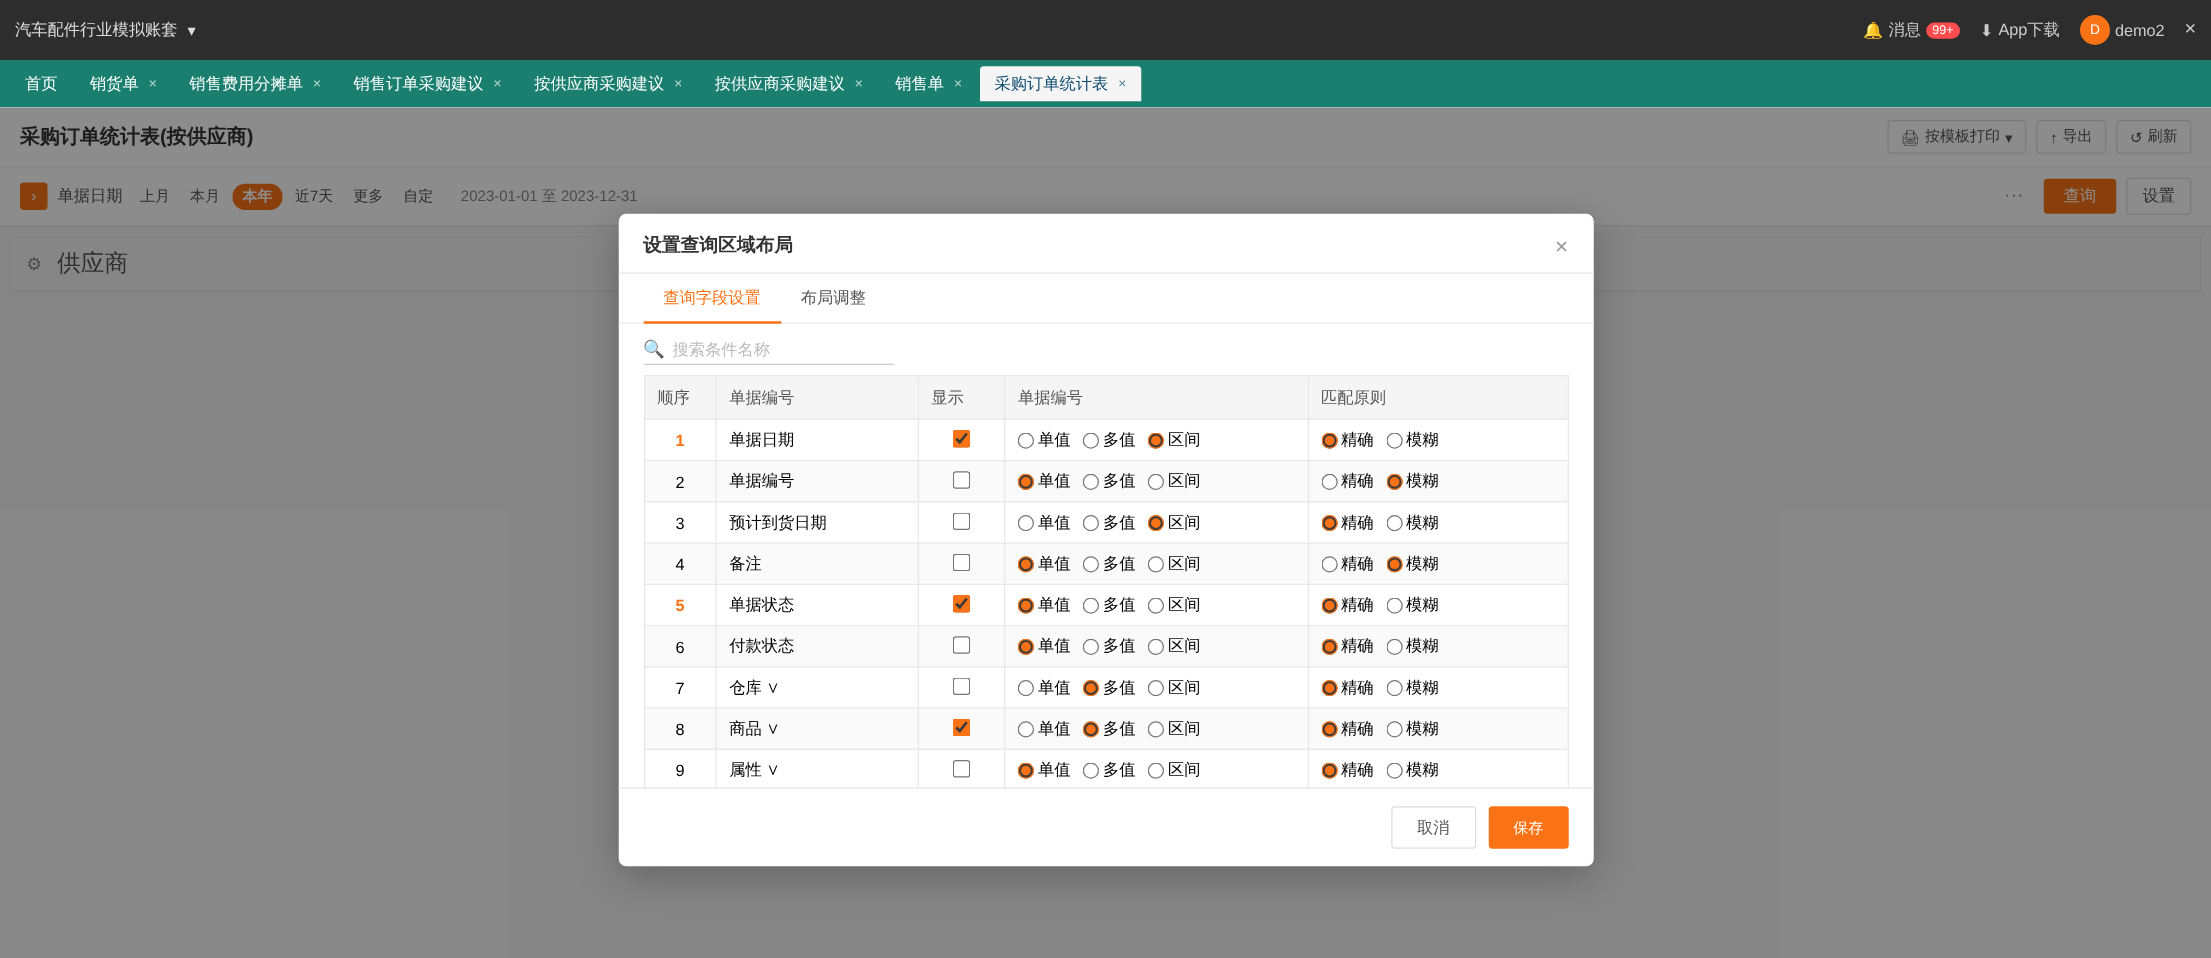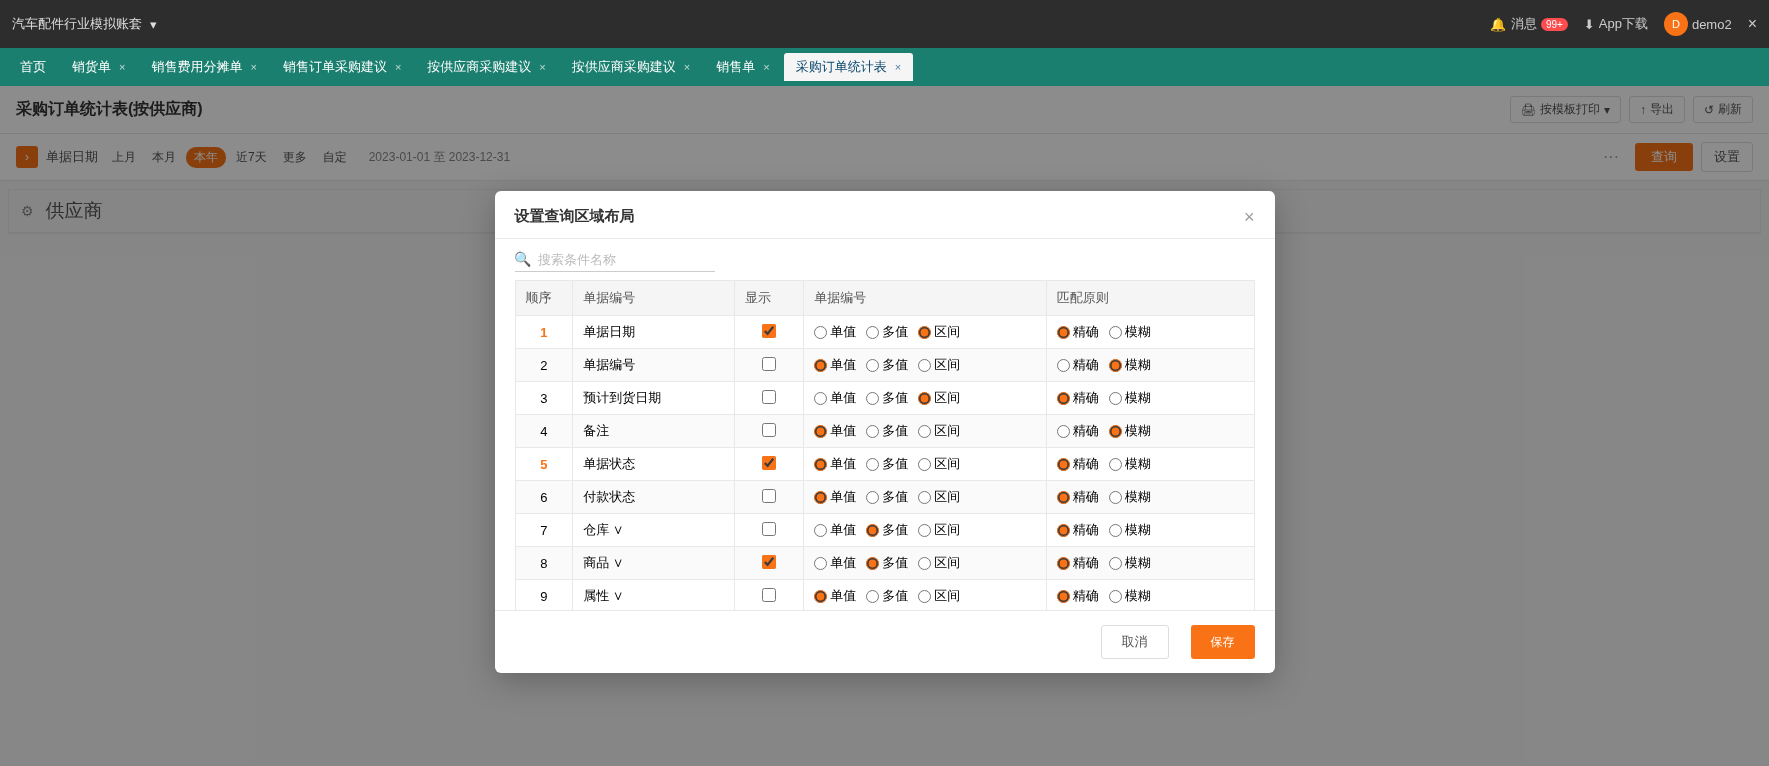--- a/index.html
+++ b/index.html
@@ -70,21 +70,21 @@
       background: #fff;
       padding: 8px 16px;
       display: flex;
       align-items: center;
       gap: 8px;
       border-bottom: 1px solid #e8e8e8;
     }
     .filter-toggle { background: #f97316; color: #fff; border: none; width: 22px; height: 22px; border-radius: 3px; cursor: pointer; font-size: 12px; }
     .filter-date-btns { display: flex; gap: 4px; }
     .date-btn { border: none; background: none; padding: 2px 6px; font-size: 12px; color: #555; cursor: pointer; border-radius: 3px; }
-    .date-btn.active { background: #f97316; color: #fff; border-radius: 10px; padding: 2px 8px; }
+    .date-btn.active { background: #f97316; color: #fff; border-radius: 10px; padding: 2px 8px; font-weight: bold; }
     .btn-query { background: #f97316; color: #fff; border: none; padding: 5px 16px; border-radius: 3px; cursor: pointer; font-size: 13px; margin-left: auto; }
     .btn-settings { background: #fff; color: #555; border: 1px solid #ddd; padding: 5px 12px; border-radius: 3px; cursor: pointer; font-size: 13px; }
 
     
     .table-area {
       background: #fff;
       margin: 8px;
       border: 1px solid #e8e8e8;
     }
     .table-header-row {
@@ -217,21 +217,21 @@
       overflow-x: hidden;
     }
     .table-scroll-wrap::-webkit-scrollbar { width: 6px; }
     .table-scroll-wrap::-webkit-scrollbar-thumb { background: #ccc; border-radius: 3px; }
 
     
     .modal-footer {
       padding: 14px 20px;
       display: flex;
       justify-content: flex-end;
-      gap: 22px;
+      gap: 10px;
       border-top: 1px solid #e8e8e8;
     }
     .btn-cancel {
       border: 1px solid #ddd;
       background: #fff;
       padding: 7px 20px;
       border-radius: 3px;
       cursor: pointer;
       font-size: 13px;
       color: #555;
@@ -360,20 +360,28 @@
   </div>
 
   <div class="overlay">
     <div class="modal">
 
       <div class="modal-header">
         <span class="modal-title">设置查询区域布局</span>
         <button class="modal-close">×</button>
       </div>
 
+      <div class="modal-tabs">
+        <div class="modal-tab active">
+          <span>查询字段设置</span>
+        </div>
+        <div class="modal-tab">
+          <span>布局调整</span>
+        </div>
+      </div>
 
       <div class="modal-search">
         <div class="search-input-wrap">
           <span style="color:#aaa;font-size:14px;">🔍</span>
           <input type="text" style="border: none; outline: none; font-size: 13px; color: rgb(51, 51, 51); width: 160px; background: transparent;" placeholder="搜索条件名称">
         </div>
       </div>
 
       <div class="modal-table">
         <div class="table-scroll-wrap">

